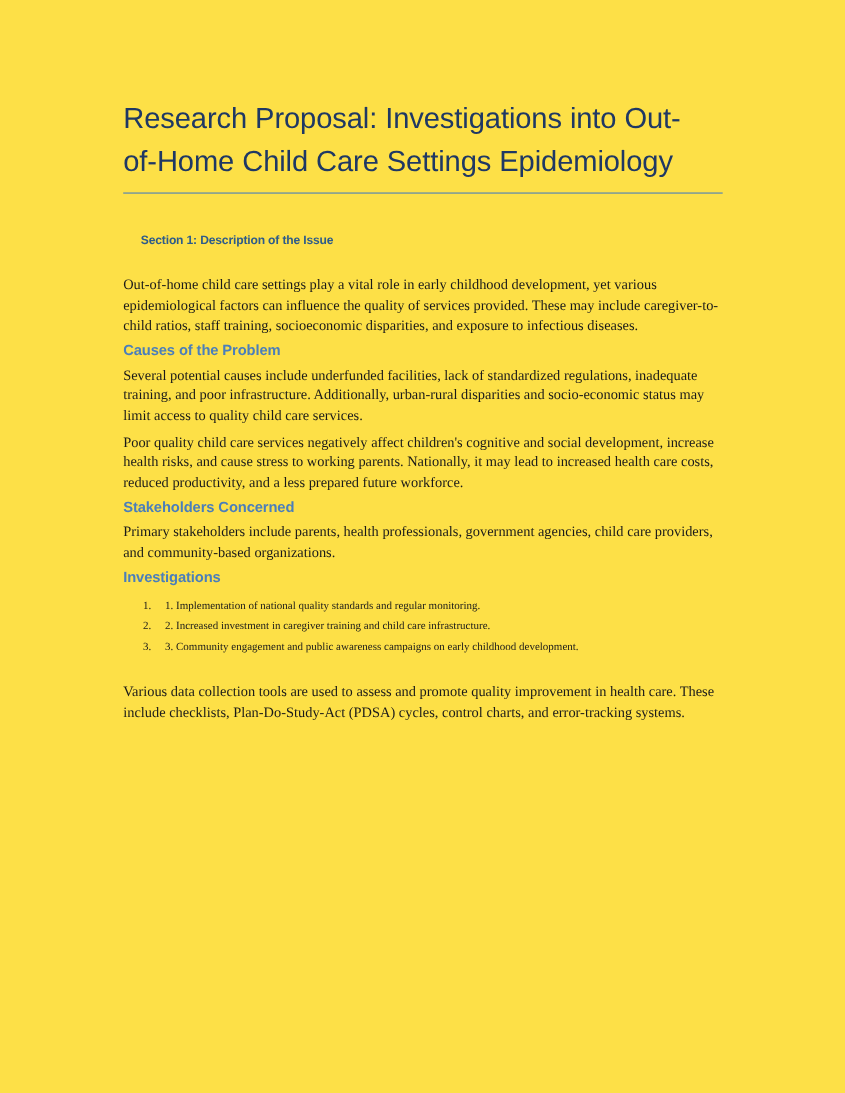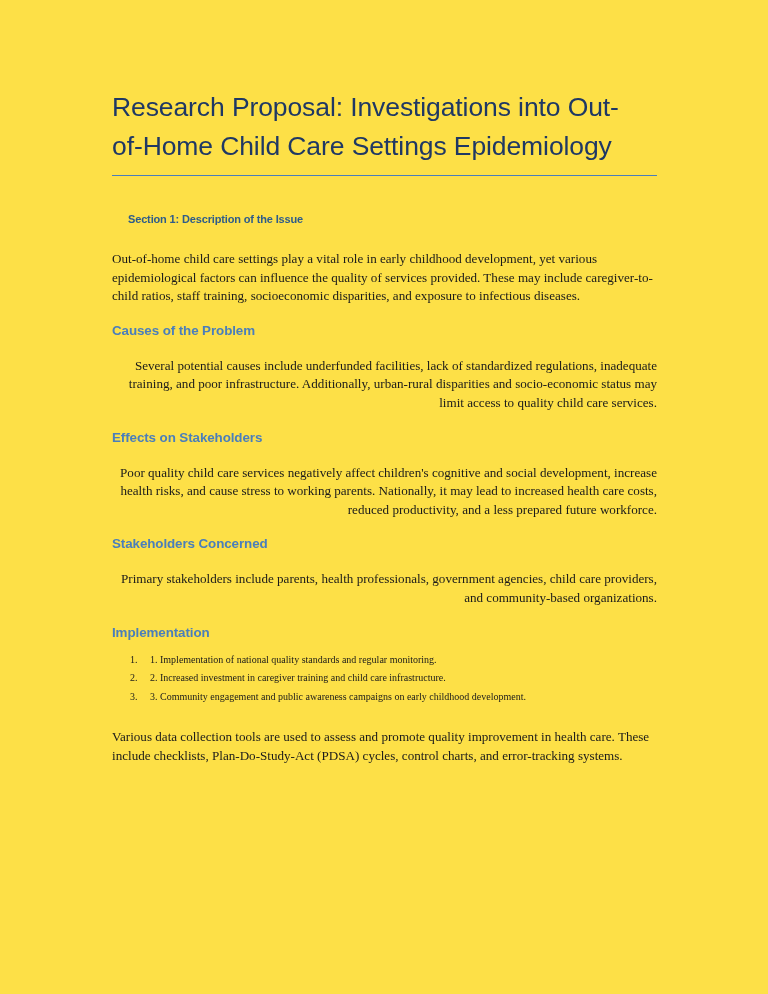--- a/index.html
+++ b/index.html
@@ -79,22 +79,22 @@
     font-size: 13.1px;
     line-height: 18.6px;
     color: #1a1a1a;
     margin: 0;
     text-align: left;
   }
 
   
   .blk-sec1-head   { margin-top: 34px; }
   .blk-after-head  { margin-top: 21px; }
-  .blk-sub         { margin-top: 16px; }
-  .blk-sub-body    { margin-top: 18px; text-align: right; }
+  .blk-sub         { margin-top: 4px; }
+  .blk-sub-body    { margin-top: 5px; }
   .blk-sec2-head   { margin-top: 41px; }
 
   
   ol.rec-list {
     margin: 10px 0 0 0;
     padding: 0 0 0 28px;
     list-style: decimal;
     font-family: "Liberation Serif", "DejaVu Serif", serif;
     font-size: 10px;
     line-height: 18.8px;
@@ -118,27 +118,26 @@
 
     <div class="title-rule"></div>
 
     <h2 class="section-heading blk-sec1-head">Section 1: Description of the Issue</h2>
 
     <p class="body-text blk-after-head">Out-of-home child care settings play a vital role in early childhood development, yet various epidemiological factors can influence the quality of services provided. These may include caregiver-to-child ratios, staff training, socioeconomic disparities, and exposure to infectious diseases.</p>
 
     <h3 class="sub-heading blk-sub">Causes of the Problem</h3>
     <p class="body-text blk-sub-body">Several potential causes include underfunded facilities, lack of standardized regulations, inadequate training, and poor infrastructure. Additionally, urban-rural disparities and socio-economic status may limit access to quality child care services.</p>
 
-    <h3 class="sub-heading blk-sub">Effects on Stakeholders</h3>
     <p class="body-text blk-sub-body">Poor quality child care services negatively affect children's cognitive and social development, increase health risks, and cause stress to working parents. Nationally, it may lead to increased health care costs, reduced productivity, and a less prepared future workforce.</p>
 
     <h3 class="sub-heading blk-sub">Stakeholders Concerned</h3>
     <p class="body-text blk-sub-body">Primary stakeholders include parents, health professionals, government agencies, child care providers, and community-based organizations.</p>
 
-    <h3 class="sub-heading blk-sub">Implementation</h3>
+    <h3 class="sub-heading blk-sub">Investigations</h3>
 
     <ol class="rec-list">
       <li>1. Implementation of national quality standards and regular monitoring.</li>
       <li>2. Increased investment in caregiver training and child care infrastructure.</li>
       <li>3. Community engagement and public awareness campaigns on early childhood development.</li>
     </ol>
 
 
     <p class="body-text blk-after-head">Various data collection tools are used to assess and promote quality improvement in health care. These include checklists, Plan-Do-Study-Act (PDSA) cycles, control charts, and error-tracking systems.</p>
 

